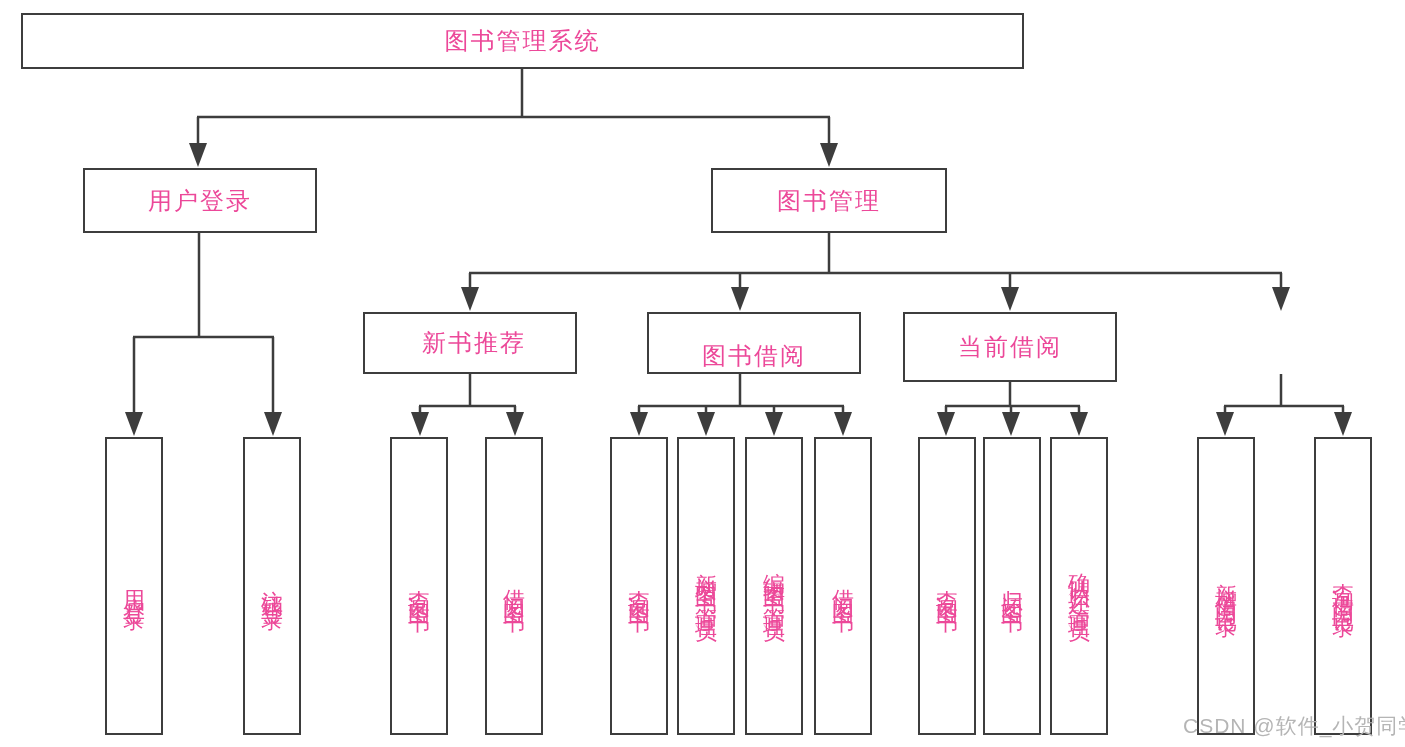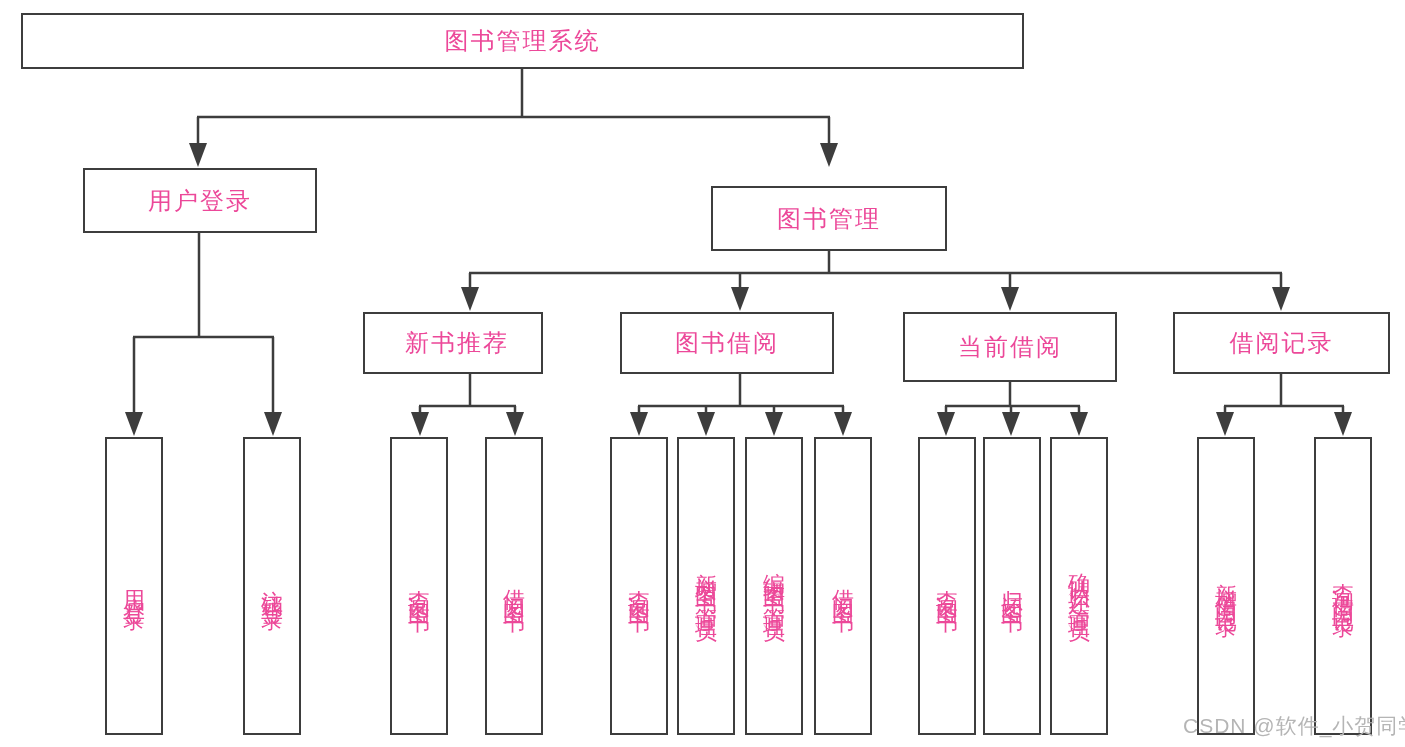--- a/index.html
+++ b/index.html
@@ -41,23 +41,23 @@
     writing-mode: vertical-rl;
     text-orientation: mixed;
     font-size: 22px;
     letter-spacing: 7px;
     line-height: 1.0;
     white-space: nowrap;
   }
   
   .n-root    { left: 21px;   top: 13px;  width: 1003px; height: 56px; }
   .n-login   { left: 83px;   top: 168px; width: 234px;  height: 65px; }
-  .n-mgmt    { left: 711px;  top: 168px; width: 236px;  height: 65px; margin-top: 18px; }
-  .n-newbook { left: 363px;  top: 312px; width: 180px;  height: 62px; padding-left: 8px; }
-  .n-borrow  { left: 620px;  top: 312px; width: 214px;  height: 62px; }
+  .n-mgmt    { left: 711px;  top: 168px; width: 236px;  height: 65px; }
+  .n-newbook { left: 363px;  top: 312px; width: 214px;  height: 62px; padding-left: 8px; }
+  .n-borrow  { left: 647px;  top: 312px; width: 214px;  height: 62px; align-items: flex-end; }
   .n-current { left: 903px;  top: 312px; width: 214px;  height: 70px; }
   .n-records { left: 1173px; top: 312px; width: 217px;  height: 62px; }
   .leaf { top: 437px; width: 58px; height: 298px; }
   .l-login0   { left: 105px;  }
   .l-login1   { left: 243px;  }
   .l-newbook0 { left: 390px;  }
   .l-newbook1 { left: 485px;  }
   .l-borrow0  { left: 610px;  }
   .l-borrow1  { left: 677px;  }
   .l-borrow2  { left: 745px;  }
@@ -137,23 +137,20 @@
 
   <div class="box n-newbook">
     <span class="hlabel">新书推荐</span>
   </div>
   <div class="box n-borrow">
     <span class="hlabel">图书借阅</span>
   </div>
   <div class="box n-current">
     <span class="hlabel">当前借阅</span>
   </div>
-  <div class="box n-records">
-    <span class="hlabel">借阅记录</span>
-  </div>
 
   <div class="box leaf l-login0">
     <span class="vlabel">用户登录</span>
   </div>
   <div class="box leaf l-login1">
     <span class="vlabel">注销登录</span>
   </div>
 
   <div class="box leaf l-newbook0">
     <span class="vlabel">查询图书</span>

